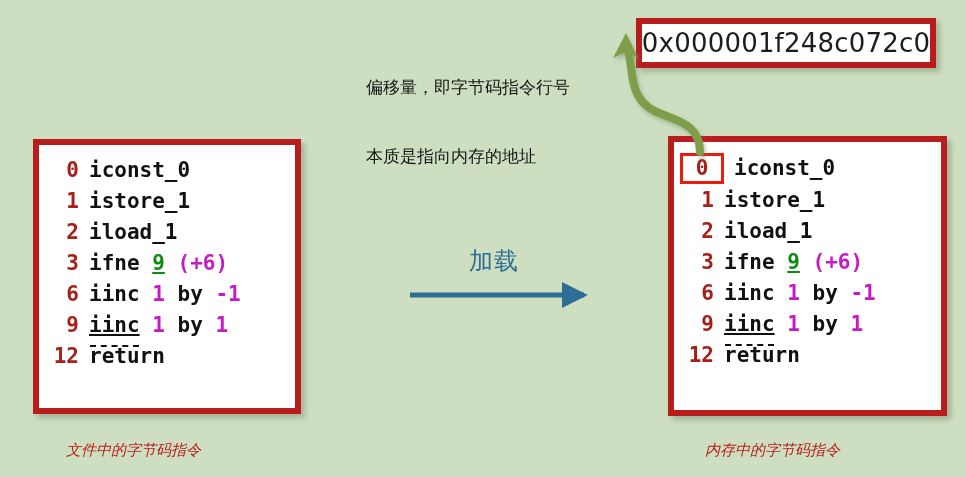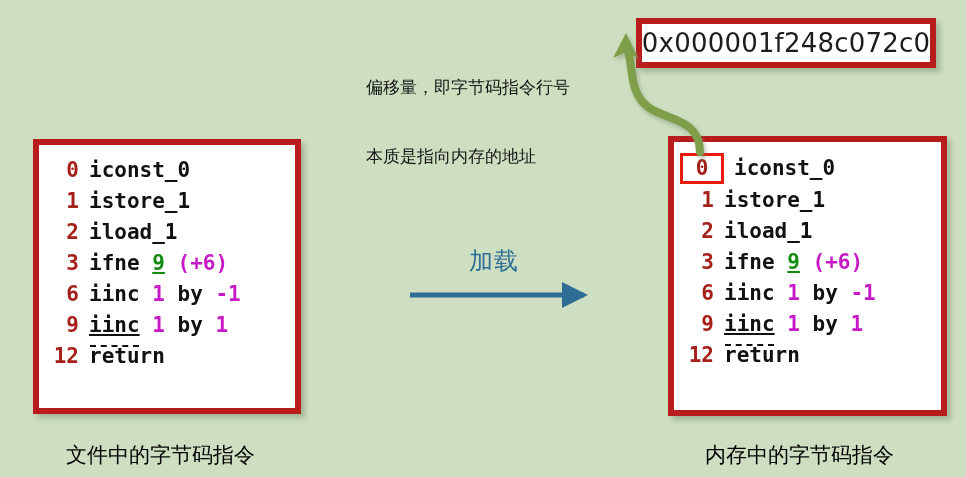--- a/index.html
+++ b/index.html
@@ -111,23 +111,24 @@
     font-family: "DejaVu Sans", sans-serif;
     font-size: 24px;
     color: #2e6e96;
     letter-spacing: 1px;
   }
 
   
   .caption {
     position: absolute;
     font-family: "DejaVu Sans", sans-serif;
-    font-size: 21px;
-    color: #000000;
+    font-size: 15px;
+    color: #b91c1c;
     white-space: pre;
+    font-style: italic;
   }
 
   svg.overlay {
     position: absolute;
     left: 0;
     top: 0;
     width: 966px;
     height: 477px;
     pointer-events: none;
   }

